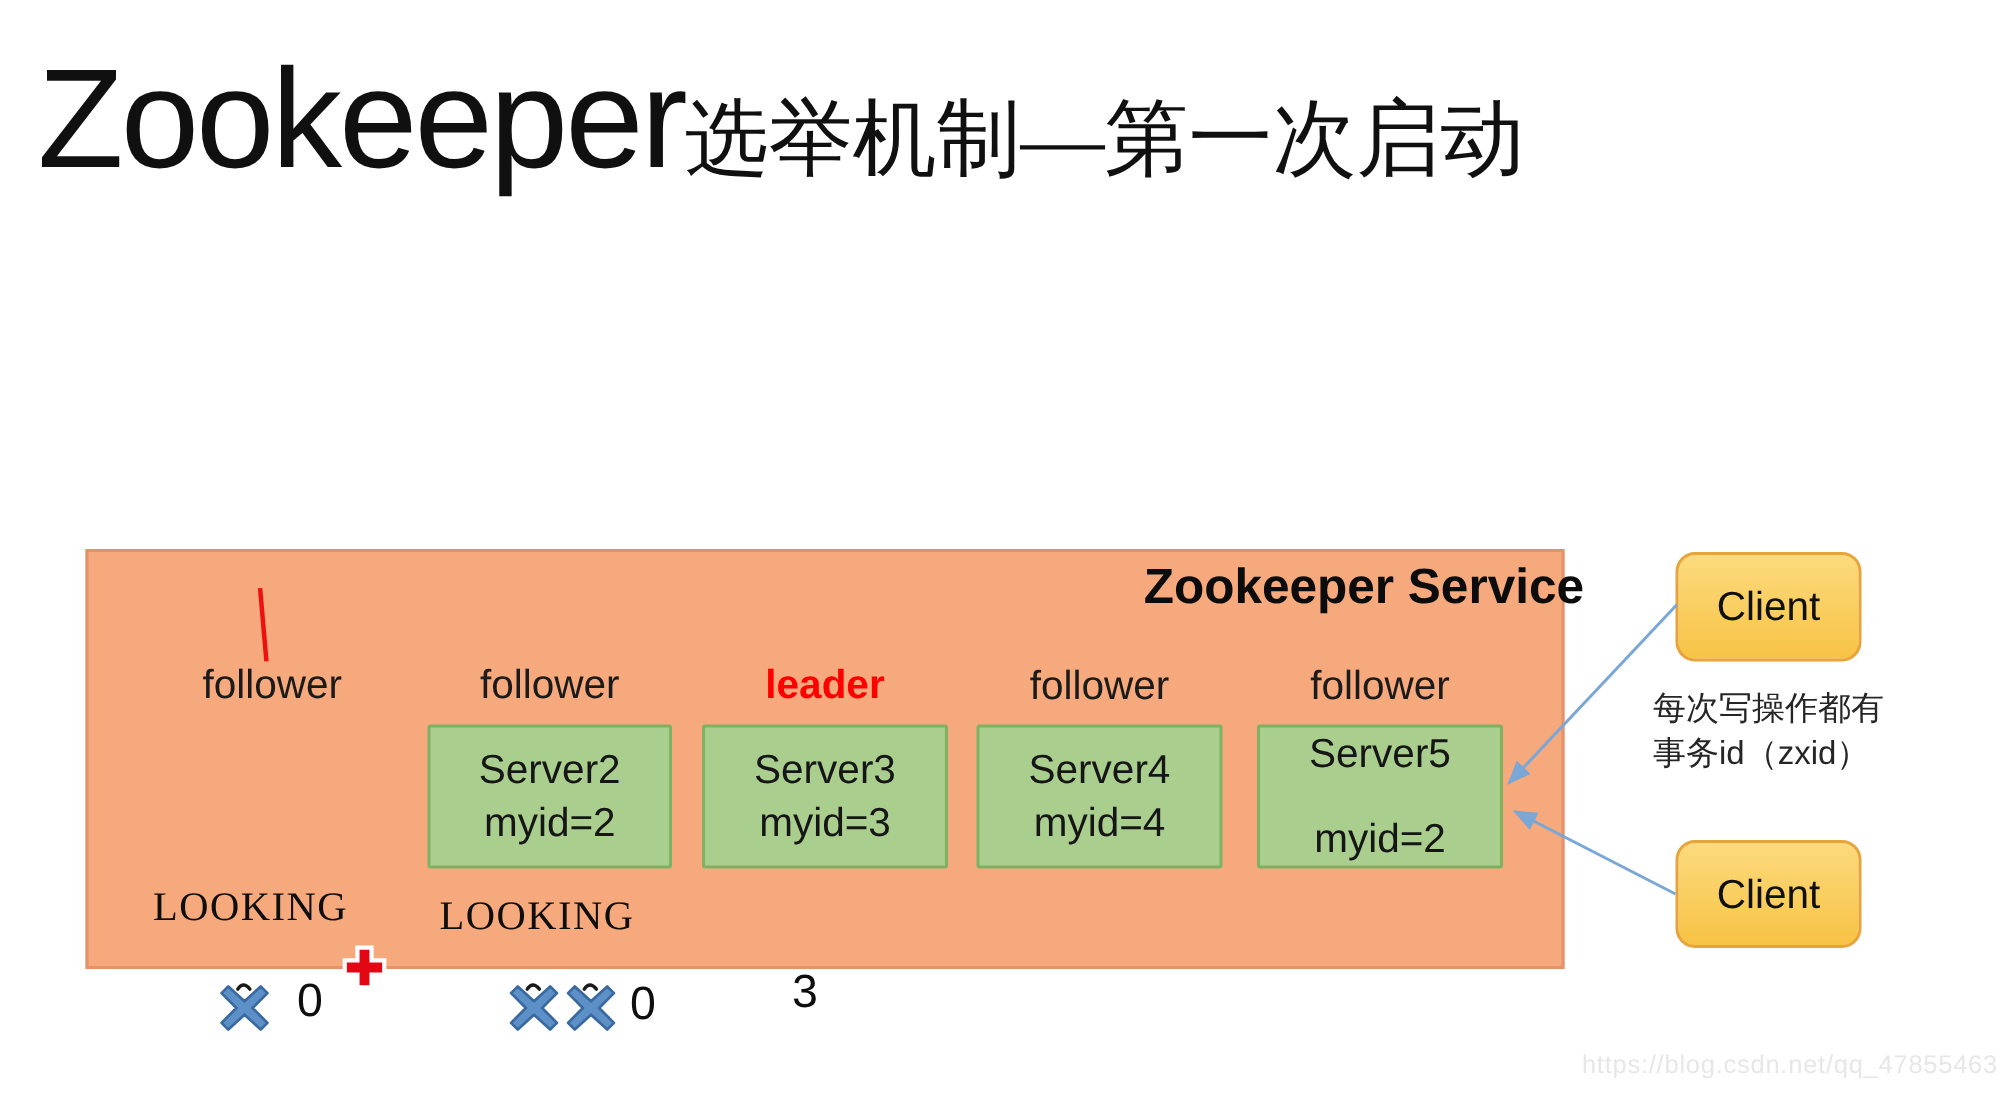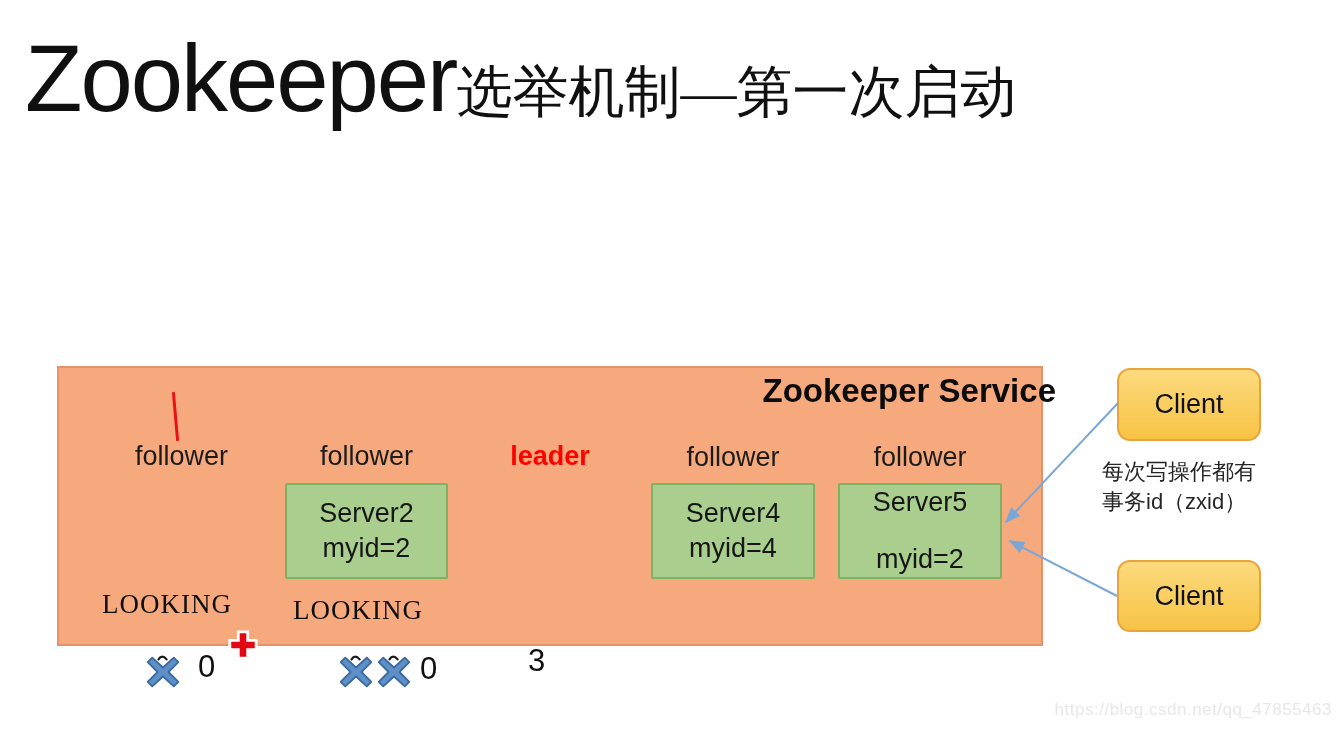--- a/index.html
+++ b/index.html
@@ -51,21 +51,21 @@
 
   .looking{
     font-family:"Liberation Serif","DejaVu Serif",serif;
     font-size:27px;letter-spacing:1px;color:#0e0e0e;
   }
 
   .count{font-size:31px;color:#0e0e0e;}
 
   
   .client-box{
-    width:144px;height:73px;border-radius:13px;box-sizing:border-box;
+    width:124px;height:73px;border-radius:13px;box-sizing:border-box;
     background:linear-gradient(180deg,var(--client_fill_top,#fcda7d),var(--client_fill_bottom,#f7c345));
     border:2px solid var(--client_border,#e8a43c);
     display:flex;align-items:center;justify-content:center;
     font-size:27px;color:#101010;
   }
 
   .note{
     left:1102px;top:457px;width:215px;
     font-size:22px;line-height:1.38;color:#262626;
   }
@@ -97,20 +97,24 @@
 
   <div class="abs role" style="left:100px;top:441px;width:163px;">follower</div>
   <div class="abs role" style="left:285px;top:441px;width:163px;">follower</div>
   <div class="abs role leader" style="left:468px;top:441px;width:164px;">leader</div>
   <div class="abs role" style="left:651px;top:442px;width:164px;">follower</div>
   <div class="abs role" style="left:838px;top:442px;width:164px;">follower</div>
 
   <div class="abs server-box" style="left:285px;width:163px;">
     <div>Server2</div>
     <div>myid=2</div>
+  </div>
+  <div class="abs server-box" style="left:468px;width:164px;">
+    <div>Server3</div>
+    <div>myid=3</div>
   </div>
   <div class="abs server-box" style="left:651px;width:164px;">
     <div>Server4</div>
     <div>myid=4</div>
   </div>
   <div class="abs server-box" style="left:838px;width:164px;justify-content:space-between;">
     <div>Server5</div>
     <div>myid=2</div>
   </div>
 

